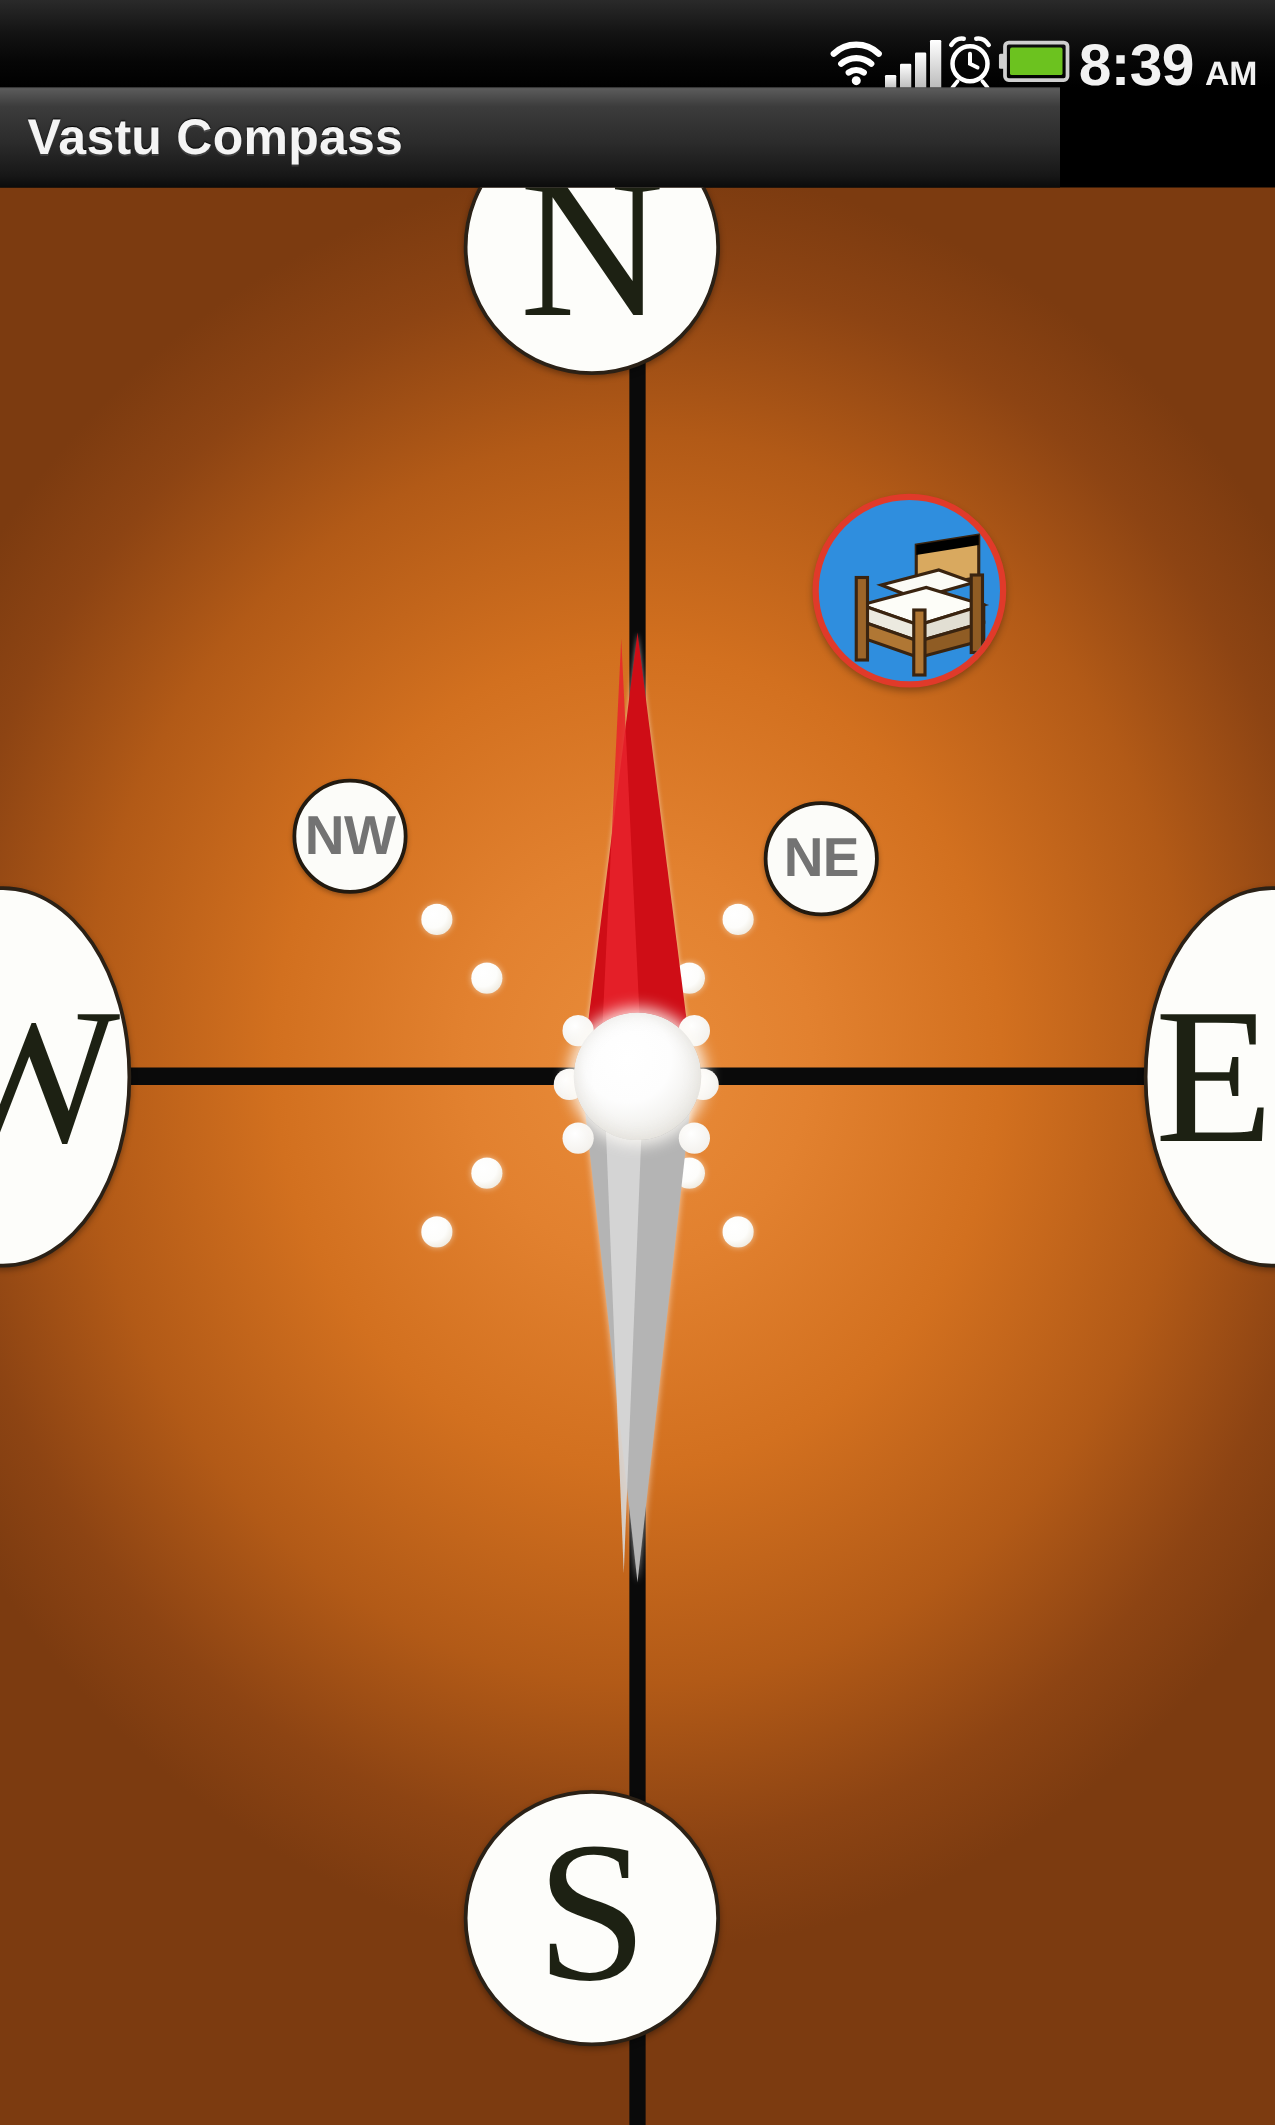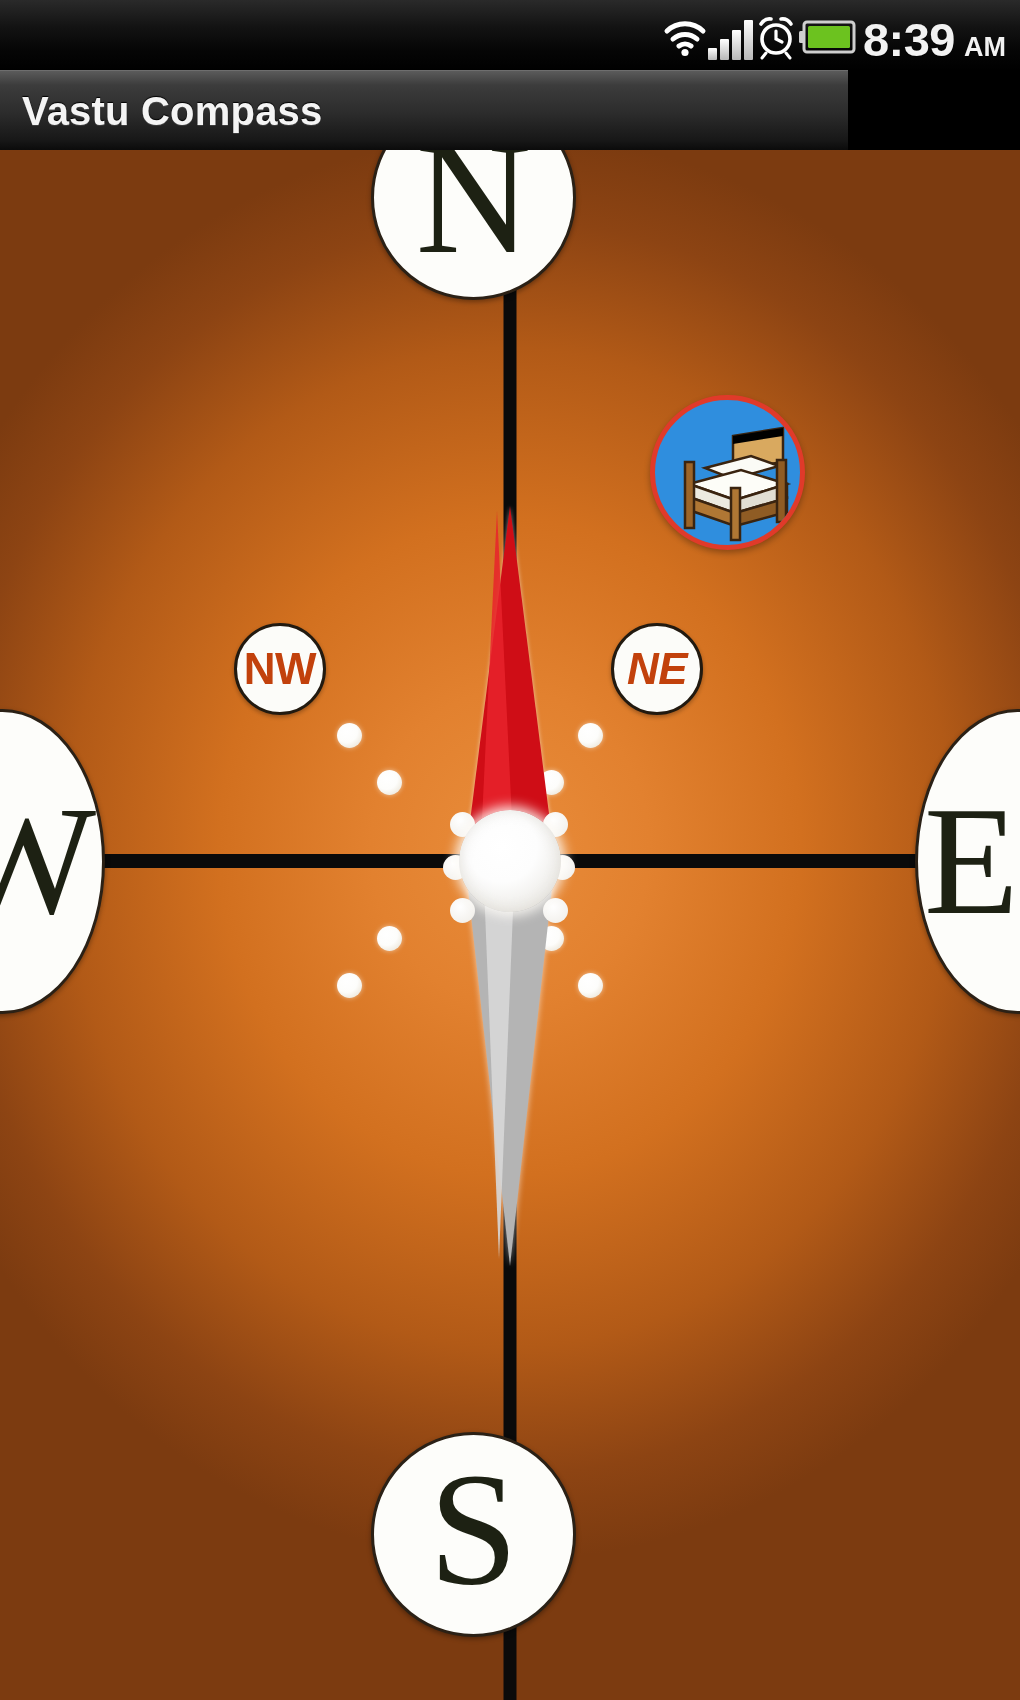--- a/index.html
+++ b/index.html
@@ -22,21 +22,21 @@
   
   #status-bar {
     position: absolute;
     left: 0; top: 0;
     width: 1020px; height: 70px;
     background: linear-gradient(to bottom, #2a2a2a 0%, #131313 38%, #060606 70%, #000 100%);
     overflow: hidden;
   }
   #status-right {
     position: absolute;
-    right: 14px; top: 4px;
+    right: 14px; top: 16px;
     height: 70px;
     display: flex;
     align-items: center;
   }
   .sb-icon { display: block; }
 
   .clock-wrap {
     display: flex;
     align-items: baseline;
     color: #f2f2f2;
@@ -180,30 +180,30 @@
   .intercardinal {
     position: absolute;
     width: 92px; height: 92px;
     background: #fcfcf9;
     border-radius: 50%;
     border: 3px solid #221a10;
     box-sizing: border-box;
     display: flex;
     align-items: center;
     justify-content: center;
-    color: #c2410c;
+    color: #737373;
     font-family: "Liberation Sans", sans-serif;
     font-size: 44px;
     font-weight: bold;
     letter-spacing: -0.5px;
     z-index: 20;
     box-shadow: 0 2px 4px rgba(0,0,0,0.3);
   }
   #inter-nw { left: 234px; top: 473px; }
-  #inter-ne { left: 611px; top: 473px; font-style: italic; }
+  #inter-ne { left: 611px; top: 491px; }
   #inter-sw { left: 235px; top: 854px; }
   #inter-se { left: 612px; top: 854px; }
 
   
   .tick-dot {
     position: absolute;
     width: 25px; height: 25px;
     border-radius: 50%;
     background: radial-gradient(circle at 38% 34%, #ffffff 0%, #fdfdfb 48%, #efeadf 78%, #ded3c2 100%);
     box-shadow: 0 0 5px rgba(255,250,240,0.55);

